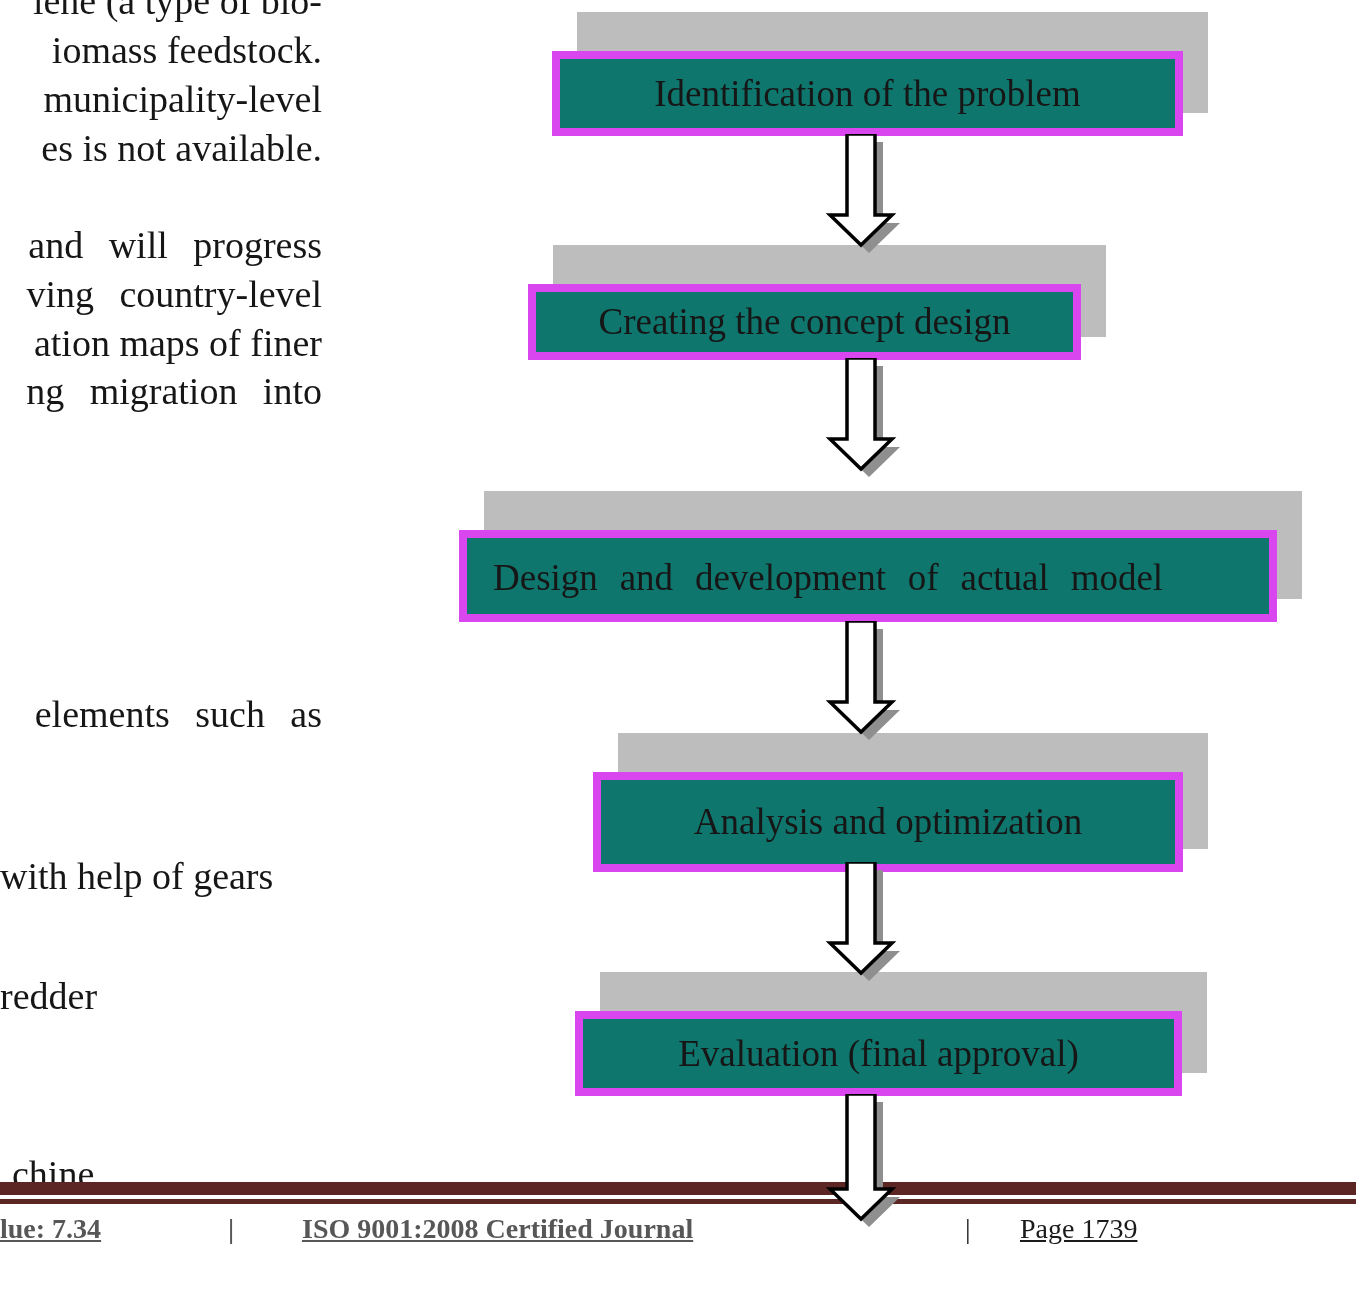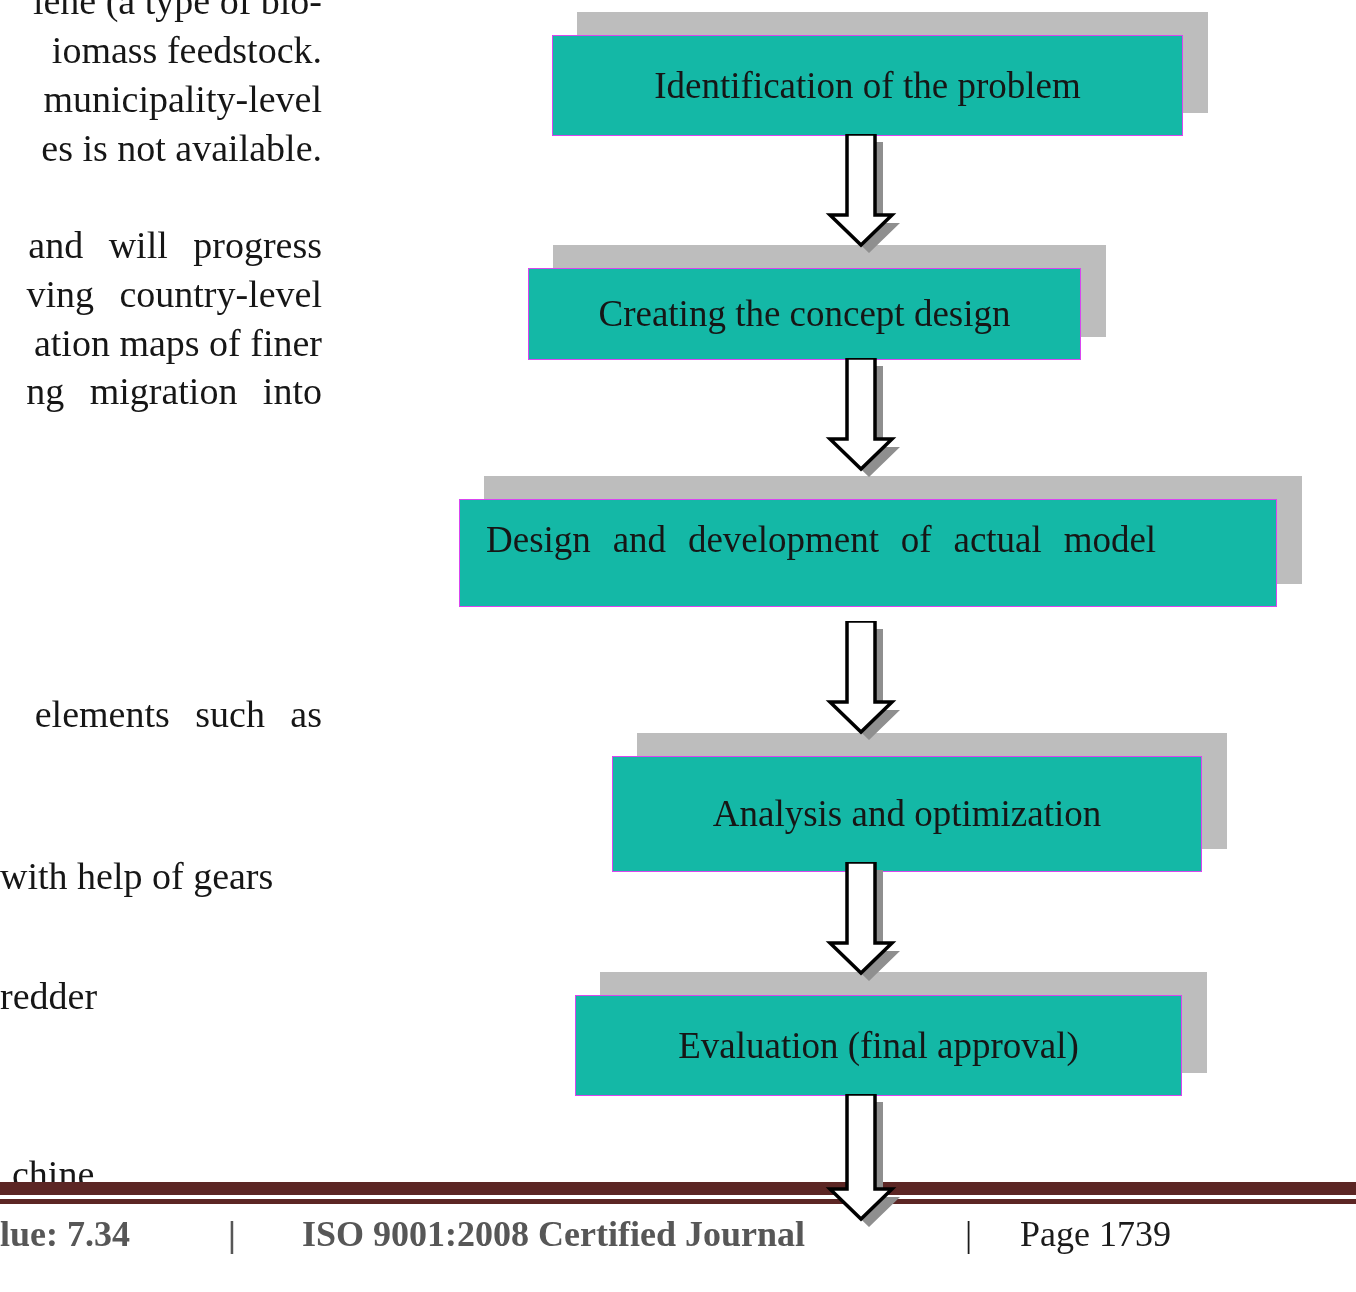--- a/index.html
+++ b/index.html
@@ -26,39 +26,39 @@
   }
   .frag{
     position:absolute;white-space:nowrap;
     font-size:38px;line-height:44px;margin-top:24px;
   }
   .ws{word-spacing:0.42em;}
   
   .fc-box{position:absolute;z-index:2;}
   .fc-shadow{position:absolute;left:25px;top:-23px;width:100%;height:100%;background:var(--box-shadow);}
   .fc-face{
-    position:absolute;inset:0;background:#14b8a6;border:1px solid #d946ef;box-sizing:border-box;
+    position:absolute;inset:0;background:#0f766e;border:8px solid #d946ef;box-sizing:border-box;
     display:flex;flex-direction:column;justify-content:center;align-items:center;
-    font-size:37px;line-height:46px;text-align:center;
+    font-size:37px;line-height:46px;text-align:center;margin-top:16px;
   }
   .fc-face.twoline{
     justify-content:flex-start;align-items:flex-start;
     padding:12px 26px;text-align:left;line-height:55px;
   }
   .spread{word-spacing:0.34em;}
   
   .arrow{position:absolute;left:814px;z-index:3;}
   .arrow .shadow{fill:var(--arrow-shadow);}
   .arrow .face{fill:#ffffff;stroke:#000000;stroke-width:3.5px;}
   
   .rule{position:absolute;left:0;width:1356px;background:var(--maroon);z-index:1;}
   .rule-thick{top:1182px;height:13px;}
   .rule-thin{top:1199px;height:5px;}
   
-  .ft{position:absolute;top:1213px;font-size:36px;white-space:nowrap;z-index:1;}
+  .ft{position:absolute;top:1213px;font-size:28px;white-space:nowrap;z-index:1;text-decoration:underline;}
   .ft-gray{color:var(--footer-gray);font-weight:bold;}
   .ft-black{color:#1b1b1b;font-weight:normal;}
 </style>
 </head>
 <body>
 
 <div id="page">
 
   <div class="bodyline" style="top:-21px">lene (a type of bio-</div>
   <div class="bodyline" style="top:28px">iomass feedstock.</div>
@@ -91,33 +91,33 @@
     <div class="fc-face">
       <div>Creating the concept design</div>
     </div>
   </div>
 
   <svg class="arrow" style="top:358px" width="94" height="126" viewBox="0 0 94 126">
     <polygon class="shadow" points="41,8 69,8 69,89 86,89 55,119 24,89 41,89"></polygon>
     <polygon class="face" points="33,0 61,0 61,81 78,81 47,111 16,81 33,81"></polygon>
   </svg>
 
-  <div class="fc-box" style="left:459px;top:499px;width:818px;height:108px">
+  <div class="fc-box" style="left:459px;top:514px;width:818px;height:108px">
     <div class="fc-shadow"></div>
     <div class="fc-face twoline">
       <div class="spread">Design and development of actual model</div>
     </div>
   </div>
 
   <svg class="arrow" style="top:621px" width="94" height="126" viewBox="0 0 94 126">
     <polygon class="shadow" points="41,8 69,8 69,89 86,89 55,119 24,89 41,89"></polygon>
     <polygon class="face" points="33,0 61,0 61,81 78,81 47,111 16,81 33,81"></polygon>
   </svg>
 
-  <div class="fc-box" style="left:612px;top:756px;width:590px;height:116px">
+  <div class="fc-box" style="left:593px;top:756px;width:590px;height:116px">
     <div class="fc-shadow"></div>
     <div class="fc-face">
       <div>Analysis and optimization</div>
     </div>
   </div>
 
   <svg class="arrow" style="top:862px" width="94" height="126" viewBox="0 0 94 126">
     <polygon class="shadow" points="41,8 69,8 69,89 86,89 55,119 24,89 41,89"></polygon>
     <polygon class="face" points="33,0 61,0 61,81 78,81 47,111 16,81 33,81"></polygon>
   </svg>

